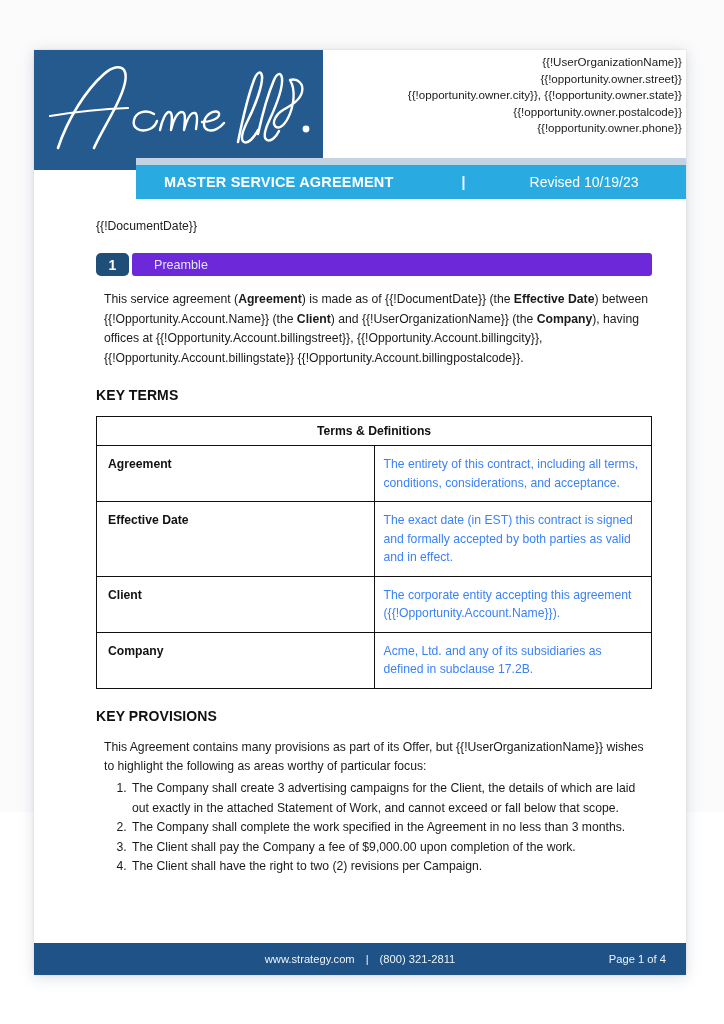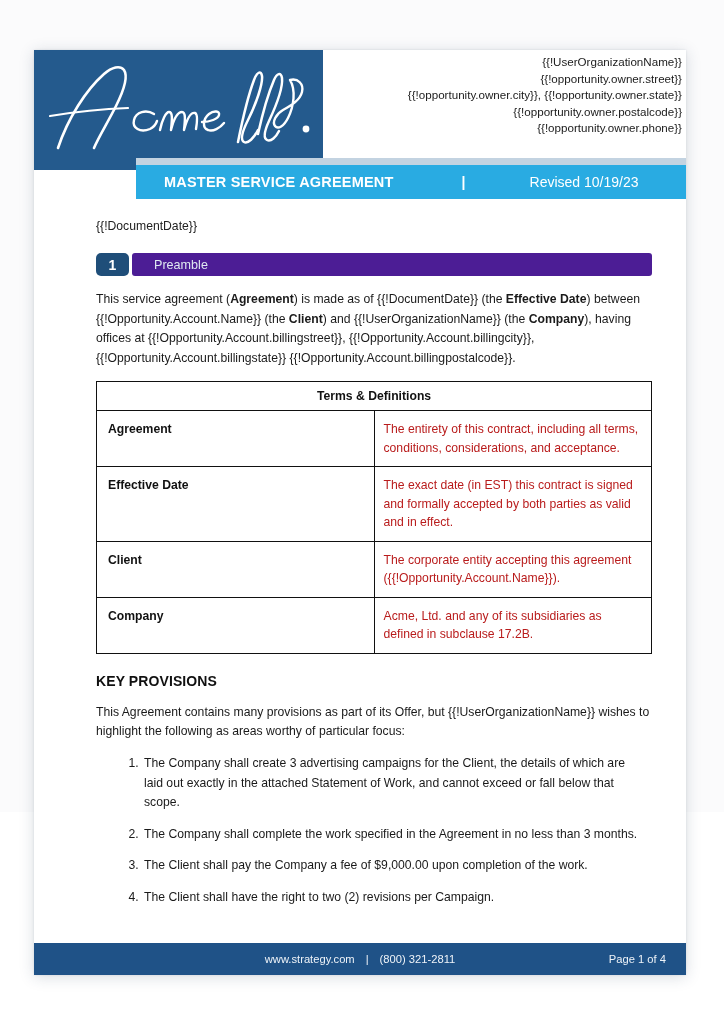--- a/index.html
+++ b/index.html
@@ -133,35 +133,35 @@
     font-size: 14px;
     font-weight: bold;
     display: flex;
     align-items: center;
     justify-content: center;
     flex: 0 0 auto;
   }
   .section-bar {
     flex: 1 1 auto;
     margin-left: 3px;
-    background: #4c1d95;
+    background: #6d28d9;
     border-radius: 3px;
     display: flex;
     align-items: center;
     color: #dfe8f1;
     font-size: 12.6px;
     padding-left: 22px;
     box-sizing: border-box;
   }
 
   p.para {
     font-size: 12.2px;
     line-height: 19.6px;
     color: #1a1a1a;
-    margin: 14px 0 0 0;
+    margin: 14px 0 0 8px;
   }
   p.para b { font-weight: bold; }
 
   h3.subhead {
     font-size: 14px;
     font-weight: bold;
     color: #101010;
     margin: 19px 0 0 0;
     letter-spacing: 0.1px;
   }
@@ -188,35 +188,35 @@
     width: 180px;
     font-size: 12.2px;
     font-weight: bold;
     padding: 9px 4px 9px 11px;
     color: #111;
     line-height: 18px;
   }
   table.terms td.def {
     font-size: 12.2px;
     padding: 9px 10px 9px 9px;
-    color: #b91c1c;
+    color: #3b82f6;
     line-height: 18.5px;
   }
 
   
   ol.provisions {
     margin: 2px 0 0 0;
     padding-left: 34px;
     font-size: 12.2px;
     line-height: 19.6px;
     color: #1a1a1a;
   }
   ol.provisions li {
     padding-left: 2px;
-    margin: 12px;
+    margin: 0;
   }
 
   
   .doc-footer {
     position: absolute;
     left: 0;
     right: 0;
     bottom: 0;
     height: 32px;
     background: #1f5287;
@@ -293,20 +293,21 @@
 
       <p class="doc-date">{{!DocumentDate}}</p>
 
       <div class="section-head">
         <div class="section-num">1</div>
         <div class="section-bar">Preamble</div>
       </div>
 
       <p class="para">This service agreement (<b>Agreement</b>) is made as of {{!DocumentDate}} (the <b>Effective Date</b>) between {{!Opportunity.Account.Name}} (the <b>Client</b>) and {{!UserOrganizationName}} (the <b>Company</b>), having offices at {{!Opportunity.Account.billingstreet}}, {{!Opportunity.Account.billingcity}}, {{!Opportunity.Account.billingstate}} {{!Opportunity.Account.billingpostalcode}}.</p>
 
+      <h3 class="subhead">KEY TERMS</h3>
 
       <table class="terms">
         <thead>
           <tr>
             <th class="table-title" colspan="2">Terms &amp; Definitions</th>
           </tr>
         </thead>
         <tbody>
             <tr>
               <td class="term">Agreement</td>

